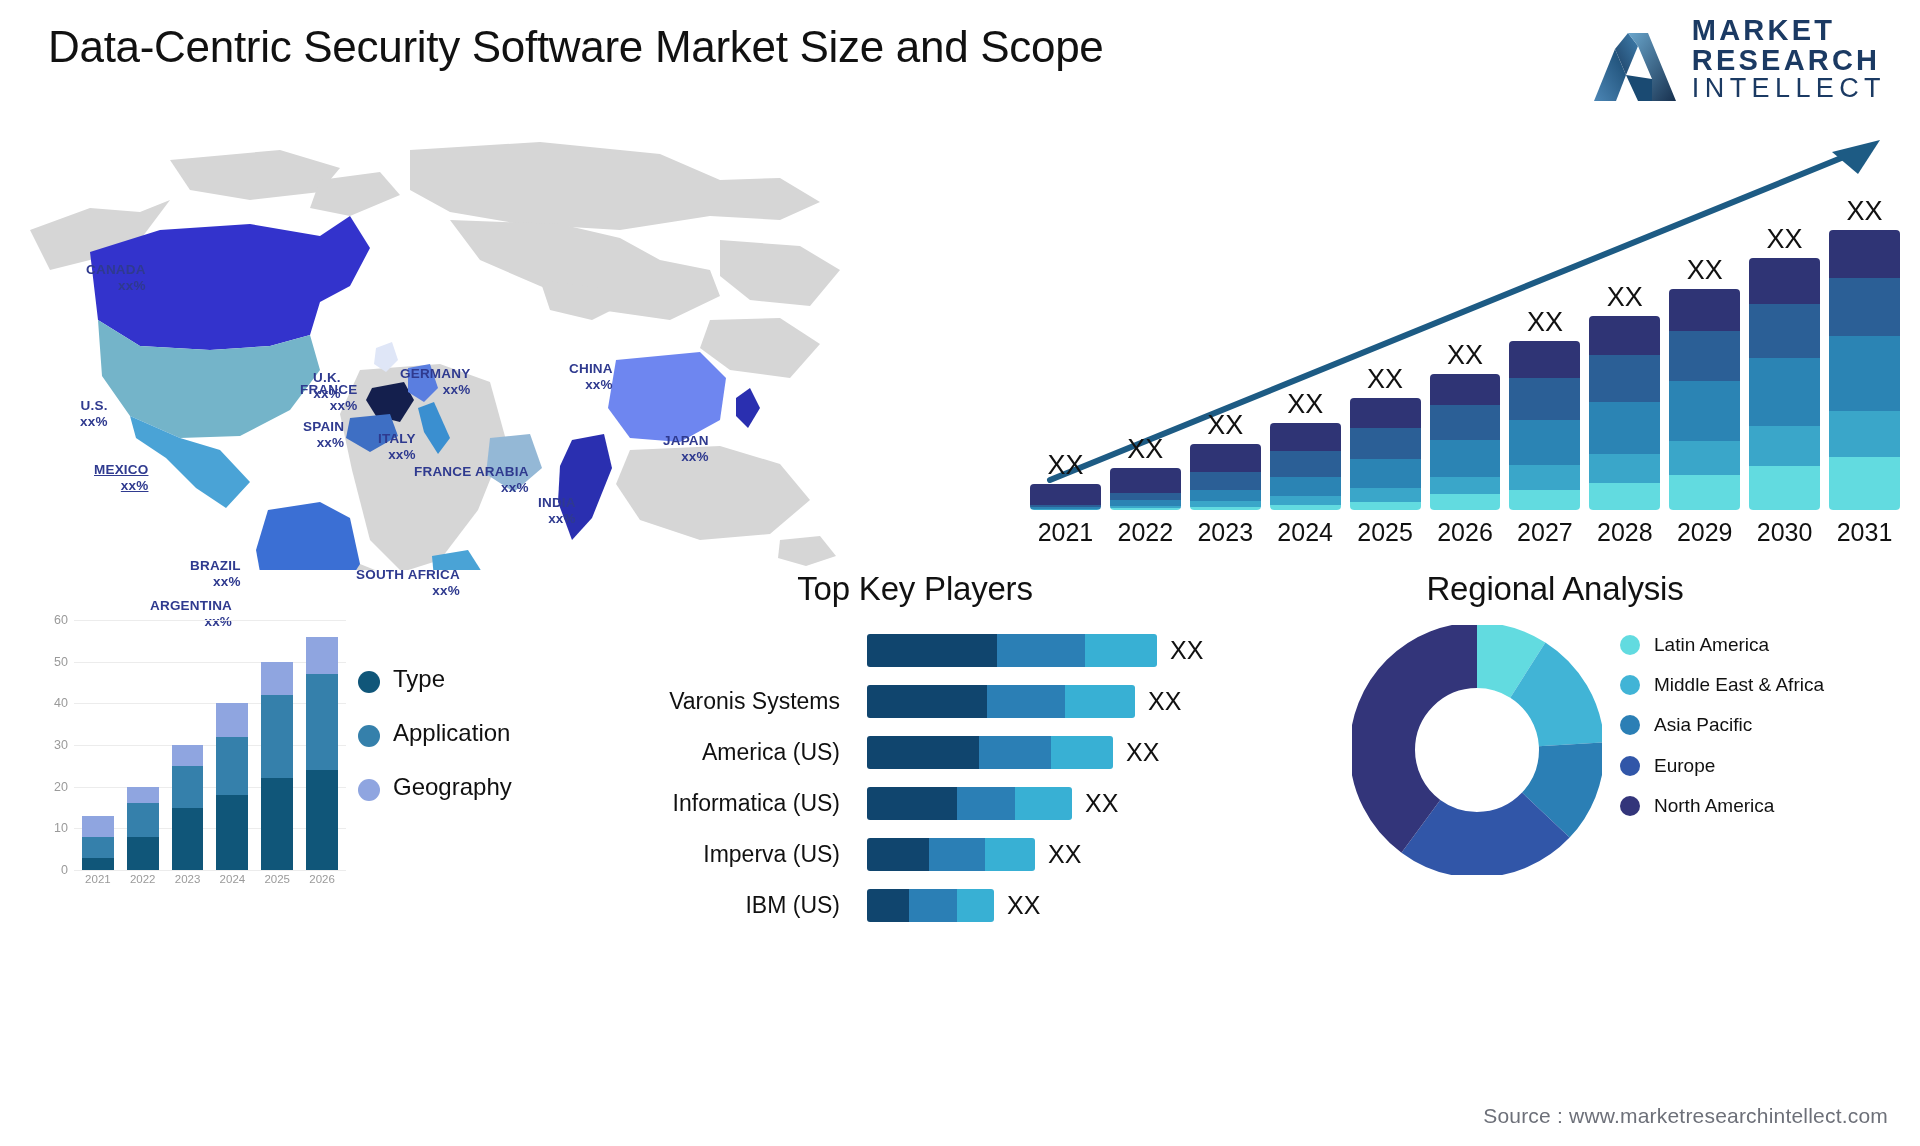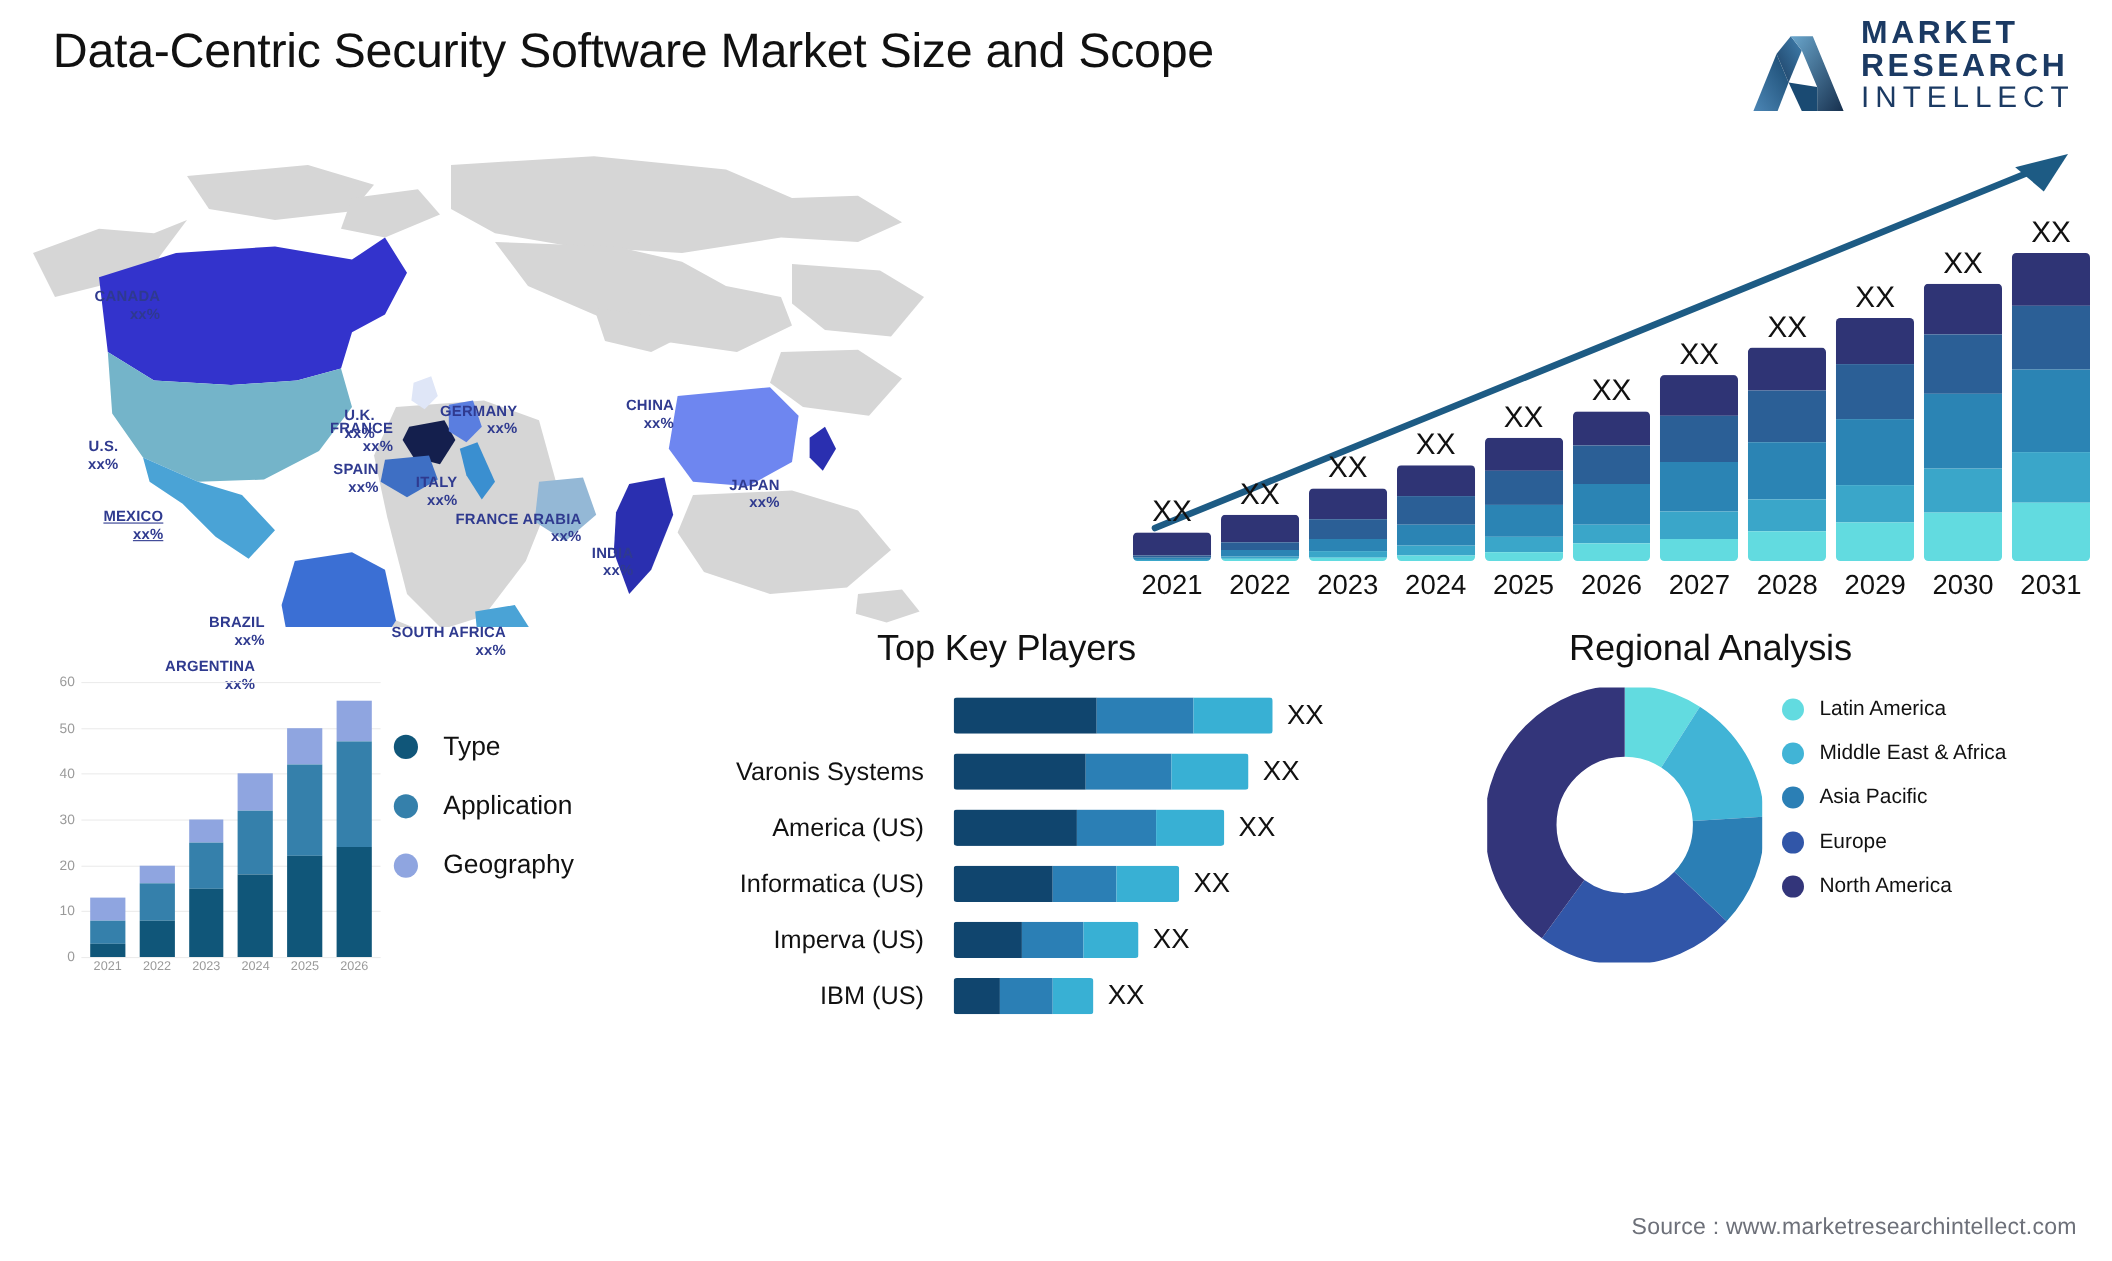--- a/index.html
+++ b/index.html
@@ -78,21 +78,21 @@
     display: flex; align-items: flex-end; gap: 13px; padding: 0 8px;
   }
   .seg-col { flex: 1; display: flex; flex-direction: column; justify-content: flex-end; height: 100%; }
   .seg-seg { width: 100%; }
   .seg-xlabels {
     position: absolute; left: 36px; top: 253px; width: 272px;
     display: flex; gap: 13px; padding: 0 8px;
   }
   .seg-xlab { flex: 1; text-align: center; font-size: 11.5px; color: #9a9a9a; }
   .seg-legend { position: absolute; left: 328px; top: 100px; }
-  .seg-legend-item { display: flex; align-items: center; gap: 23px; margin-bottom: 26px; }
+  .seg-legend-item { display: flex; align-items: flex-end; gap: 13px; margin-bottom: 26px; }
   .seg-dot { width: 22px; height: 22px; border-radius: 50%; flex: none; }
   .seg-legend-label { font-size: 24px; color: #111; }
 
   
   .players-panel { position: absolute; left: 600px; top: 565px; width: 740px; height: 370px; }
   .players-title { position: absolute; left: 80px; top: 5px; width: 470px; text-align: center; }
   .players-rows { position: absolute; left: 0; top: 62px; width: 740px; }
   .player-row { display: flex; align-items: center; height: 46px; margin-bottom: 5px; }
   .player-name {
     width: 267px; text-align: right; padding-right: 27px;

